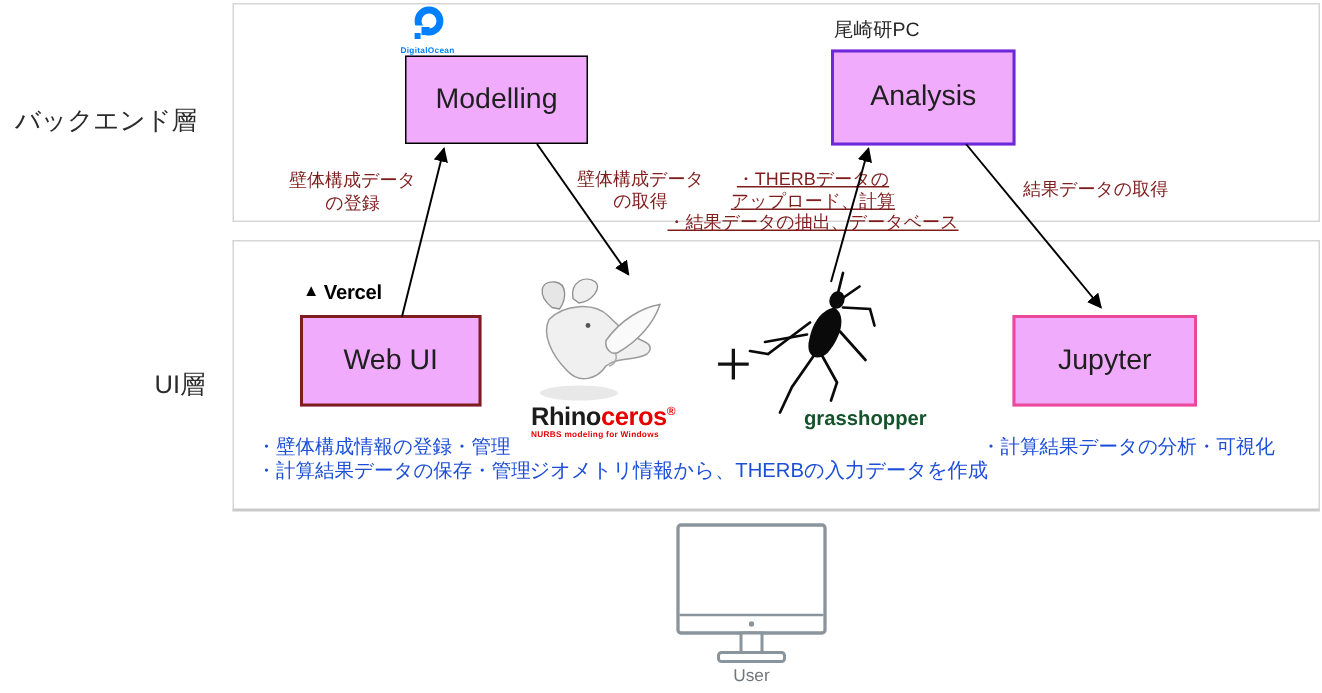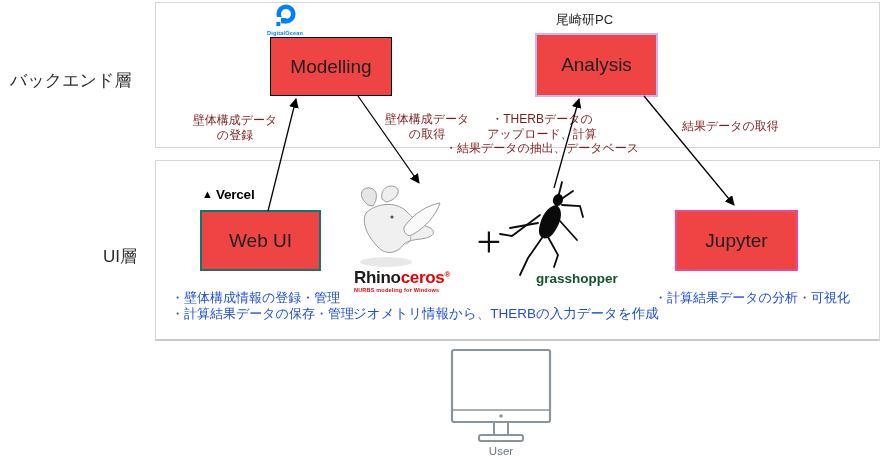--- a/index.html
+++ b/index.html
@@ -9,40 +9,40 @@
   }
   
   .layer-container{position:absolute;background:#ffffff;border:1px solid #d6d6d6;z-index:1;}
   #backend-container{left:155px;top:2px;width:723px;height:144px;}
   #ui-container{left:155px;top:160px;width:723px;height:178px;border-bottom-width:2px;border-bottom-color:#c9c9c9;}
   
   .layer-label{position:absolute;font-size:17px;color:#2b2b2b;z-index:2;white-space:nowrap;}
   #label-backend{left:10px;top:69px;}
   #label-ui{left:103px;top:245px;}
   
-  .node-box{position:absolute;background:#ef4444;display:flex;align-items:center;justify-content:center;
+  .node-box{position:absolute;background:#f0abfc;display:flex;align-items:center;justify-content:center;
     font-size:19px;color:#1f1f1f;z-index:2;text-align:center;}
   #box-modelling{left:270px;top:37px;width:120px;height:57px;border:1px solid #000000;}
-  #box-analysis{left:535px;top:33px;width:119px;height:60px;border:2px solid #c4b5fd;}
-  #box-webui{left:200px;top:210px;width:117px;height:57px;border:2px solid #0f766e;}
+  #box-analysis{left:554px;top:33px;width:119px;height:60px;border:2px solid #6d28d9;}
+  #box-webui{left:200px;top:210px;width:117px;height:57px;border:2px solid #7f1d1d;}
   #box-jupyter{left:675px;top:210px;width:119px;height:57px;border:2px solid #ec4899;line-height:25px;}
   
   #pc-label{position:absolute;left:556px;top:11px;font-size:13px;color:#262626;z-index:2;}
   
   #do-logo{position:absolute;left:265px;top:4px;width:40px;z-index:2;text-align:center;}
   #do-logo .do-text{font-size:5.5px;font-weight:bold;color:#0080FF;letter-spacing:.2px;margin-top:-1px;}
   
   #vercel-logo{position:absolute;left:202px;top:187px;z-index:2;display:flex;align-items:center;gap:3px;}
   #vercel-logo .v-tri{font-size:11px;color:#000;line-height:13px;}
   #vercel-logo .v-text{font-size:13.5px;font-weight:bold;color:#000;letter-spacing:-0.2px;}
   
   .edge-label{position:absolute;font-size:12px;line-height:15px;color:#7f1d1d;text-align:center;z-index:2;}
   #elabel-register{left:182px;top:113px;width:106px;}
   #elabel-fetch-wall{left:371px;top:112px;width:112px;}
-  #elabel-therb{left:442px;top:112px;width:200px;line-height:14.5px;}
+  #elabel-therb{left:442px;top:112px;width:200px;line-height:14.5px;text-decoration:underline;}
   #elabel-fetch-result{left:682px;top:119px;width:120px;text-align:left;white-space:nowrap;}
   
   .note{position:absolute;font-size:13px;line-height:16px;color:#1d4ed8;z-index:2;white-space:nowrap;}
   #note-webui{left:171px;top:290px;}
   #note-rhino{left:353px;top:306px;font-size:13.5px;}
   #note-jupyter{left:654px;top:290px;}
   
   #rhino-img{position:absolute;left:352px;top:183px;z-index:2;}
   #rhino-text{position:absolute;left:354px;top:268px;z-index:2;white-space:nowrap;}
   #rhino-text .brand{font-size:17px;font-weight:bold;letter-spacing:-0.3px;}

